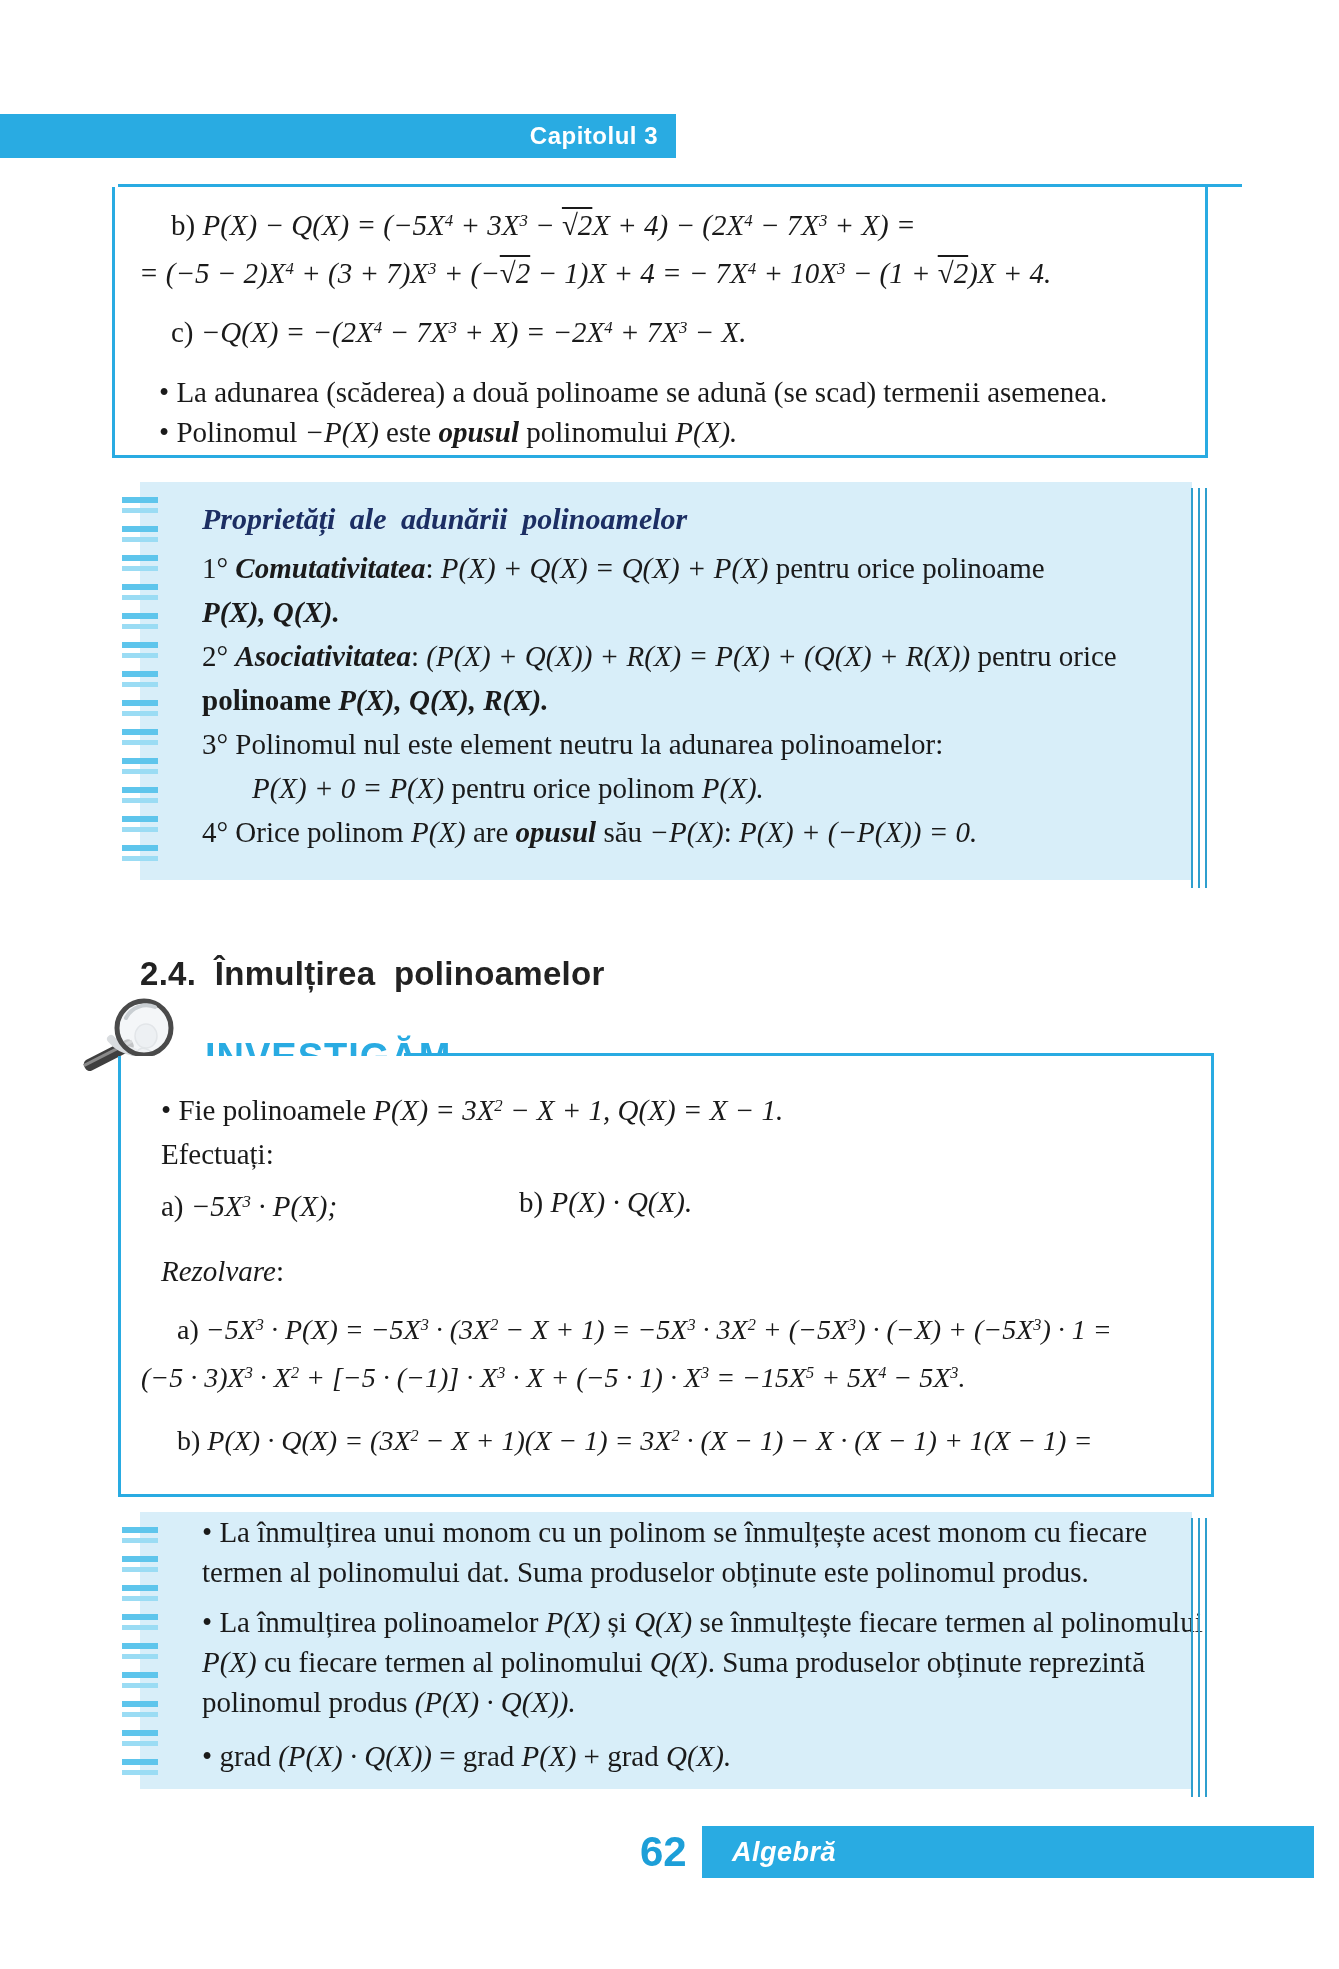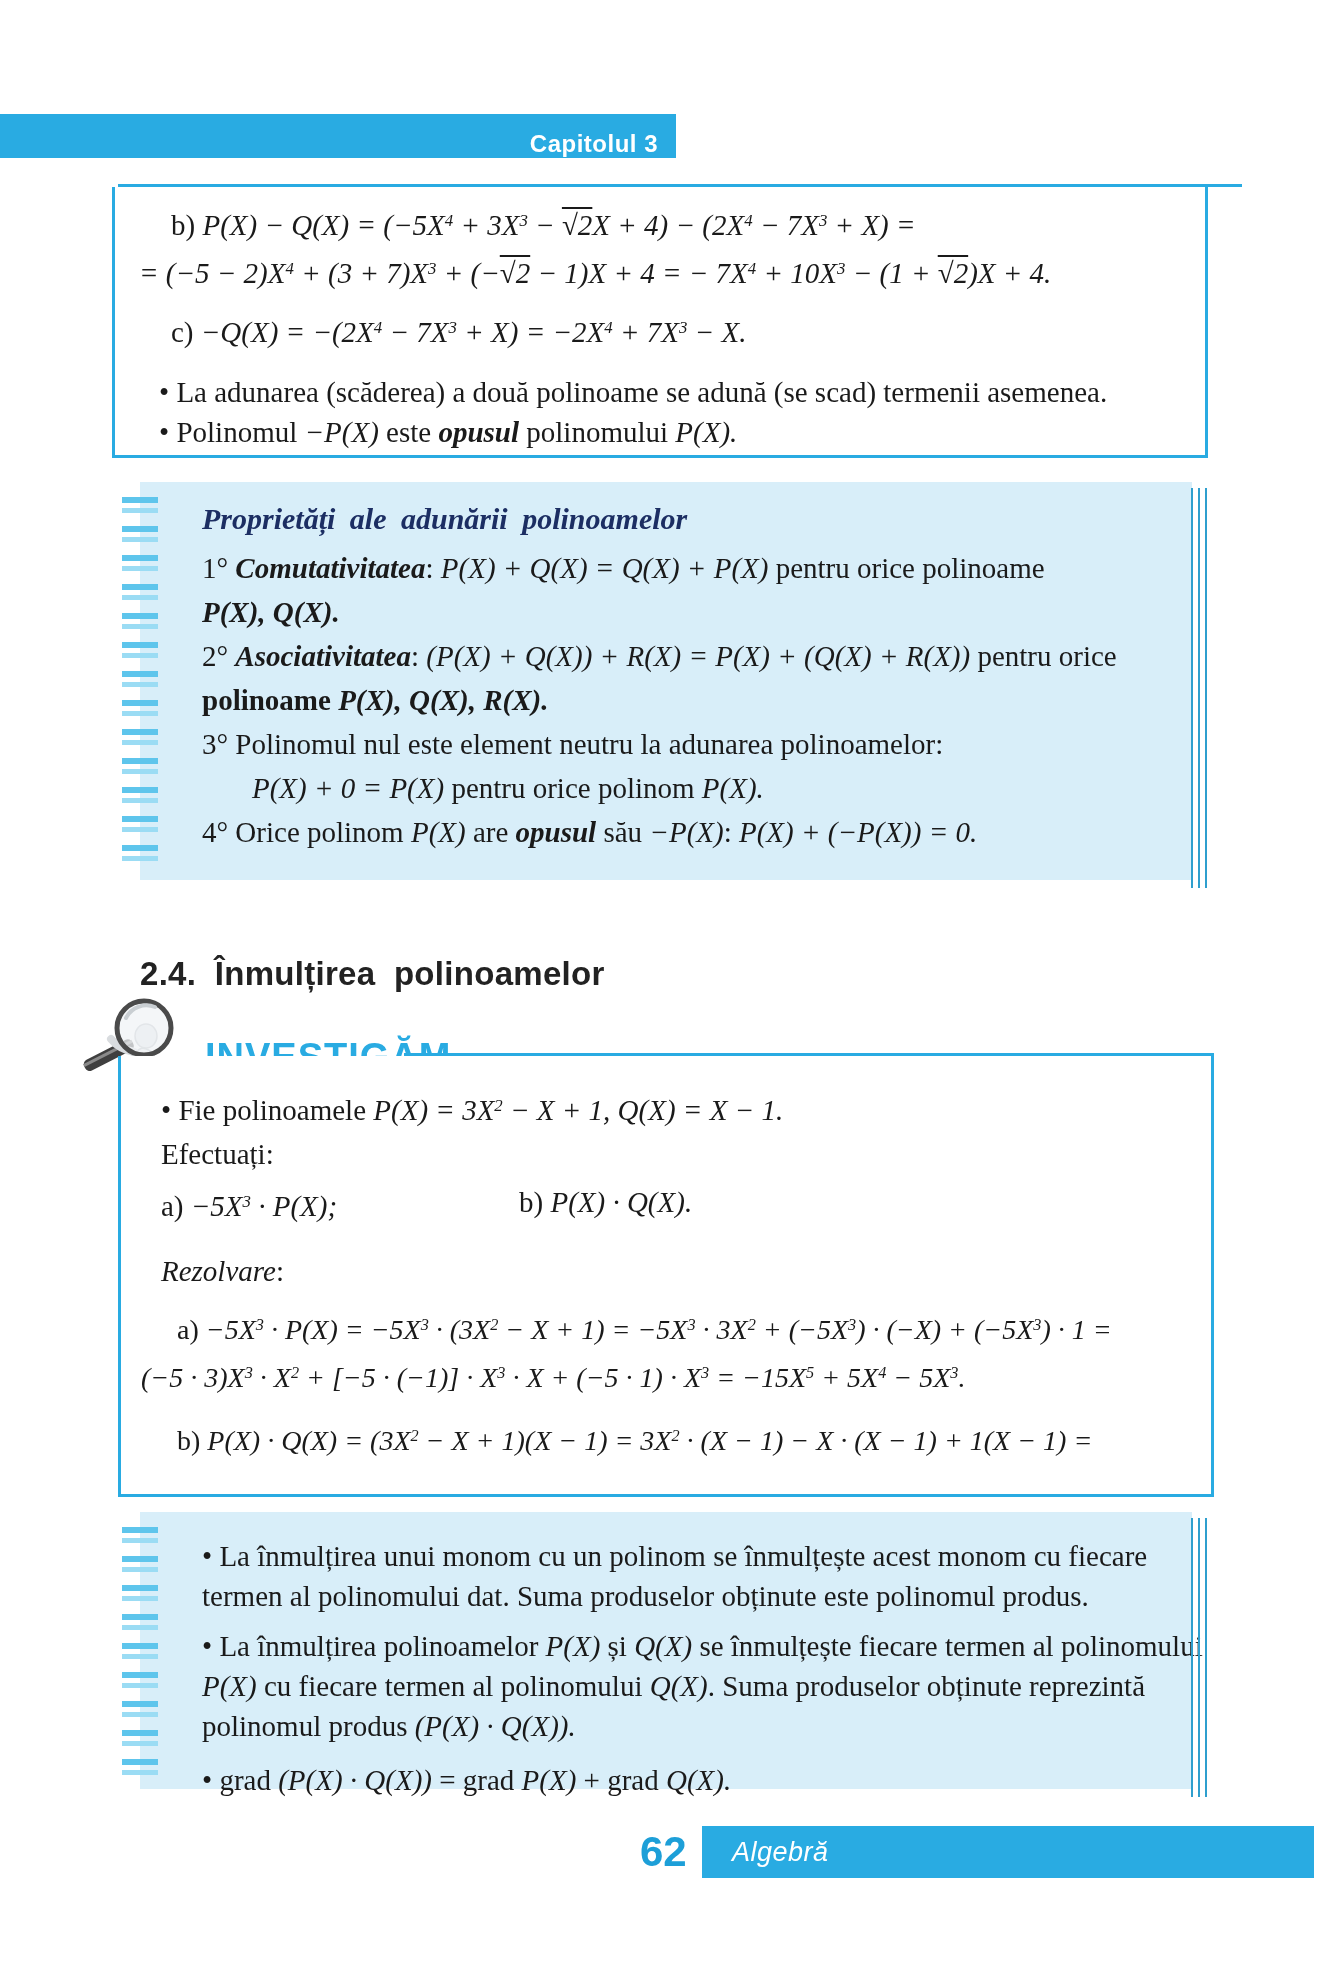--- a/index.html
+++ b/index.html
@@ -14,21 +14,21 @@
     width:1339px;height:1969px;position:relative;overflow:hidden;
     font-family:"Liberation Serif","DejaVu Serif",serif;
     color:var(--ink);
   }
   .abs{position:absolute;}
 
   
   .chapter-banner{
     top:114px;left:0;width:676px;height:44px;
     background:var(--accent);
-    display:flex;align-items:flex-end;justify-content:flex-end;
+    display:flex;align-items:center;justify-content:flex-end;
     padding-right:18px;
   }
   .chapter-banner span{
     font-family:"Liberation Sans","DejaVu Sans",sans-serif;
     font-weight:bold;font-size:24px;color:#ffffff;letter-spacing:.5px;
   }
 
   .rule1{top:184px;left:118px;width:1124px;height:3px;background:var(--accent);}
 
   
@@ -51,21 +51,21 @@
 
   .ab-row{display:flex;}
   .col-a{width:358px;}
 
   
   .noteblock{
     background:var(--box-bg);
     font-size:29px;
   }
   .bluebox1{top:482px;left:140px;width:1052px;height:398px;padding:14px 30px 0 62px;}
-  .bluebox2{top:1512px;left:140px;width:1052px;height:277px;padding:24px 28px 0 62px;}
+  .bluebox2{top:1512px;left:140px;width:1052px;height:277px;padding:0 28px 0 62px;}
   .note-title{
     color:var(--navy);font-weight:bold;font-style:italic;
     font-size:30px;line-height:46px;word-spacing:7px;margin-bottom:4px;
   }
   .nline{line-height:44px;white-space:nowrap;}
   .nwrap{line-height:40px;white-space:nowrap;}
   .nind36{font-weight:bold;}
   .nind50{margin-left:50px;}
 
   
@@ -106,21 +106,21 @@
     top:1828px;left:640px;
     font-family:"Liberation Sans","DejaVu Sans",sans-serif;
     font-weight:bold;font-size:42px;color:#1d9fd8;
   }
   .footer-bar{
     top:1826px;left:702px;width:612px;height:52px;background:var(--accent);
     display:flex;align-items:center;padding-left:30px;
   }
   .footer-bar span{
     font-family:"Liberation Sans","DejaVu Sans",sans-serif;
-    font-weight:normal;font-style:italic;font-size:27px;color:#ffffff;letter-spacing:.5px;
+    font-weight:bold;font-style:italic;font-size:27px;color:#ffffff;letter-spacing:.5px;
   }
 
   
   .seg-n{}
   .seg-m{font-style:italic;}
   .seg-bi{font-style:italic;font-weight:bold;}
   .seg-it{font-style:italic;}
   .seg-sq{font-style:italic;text-decoration:overline;}
   .seg-sup{font-style:italic;font-size:58%;vertical-align:0.55em;}
 </style>

